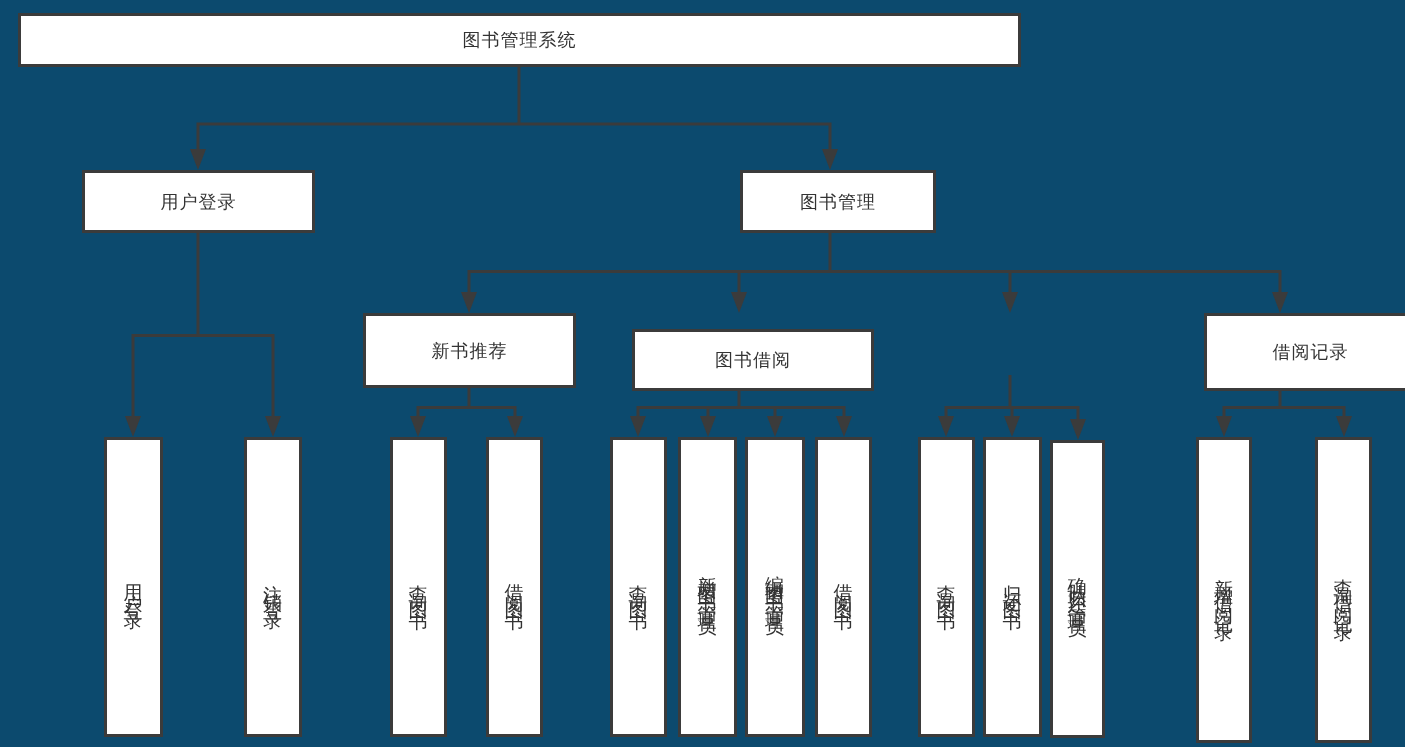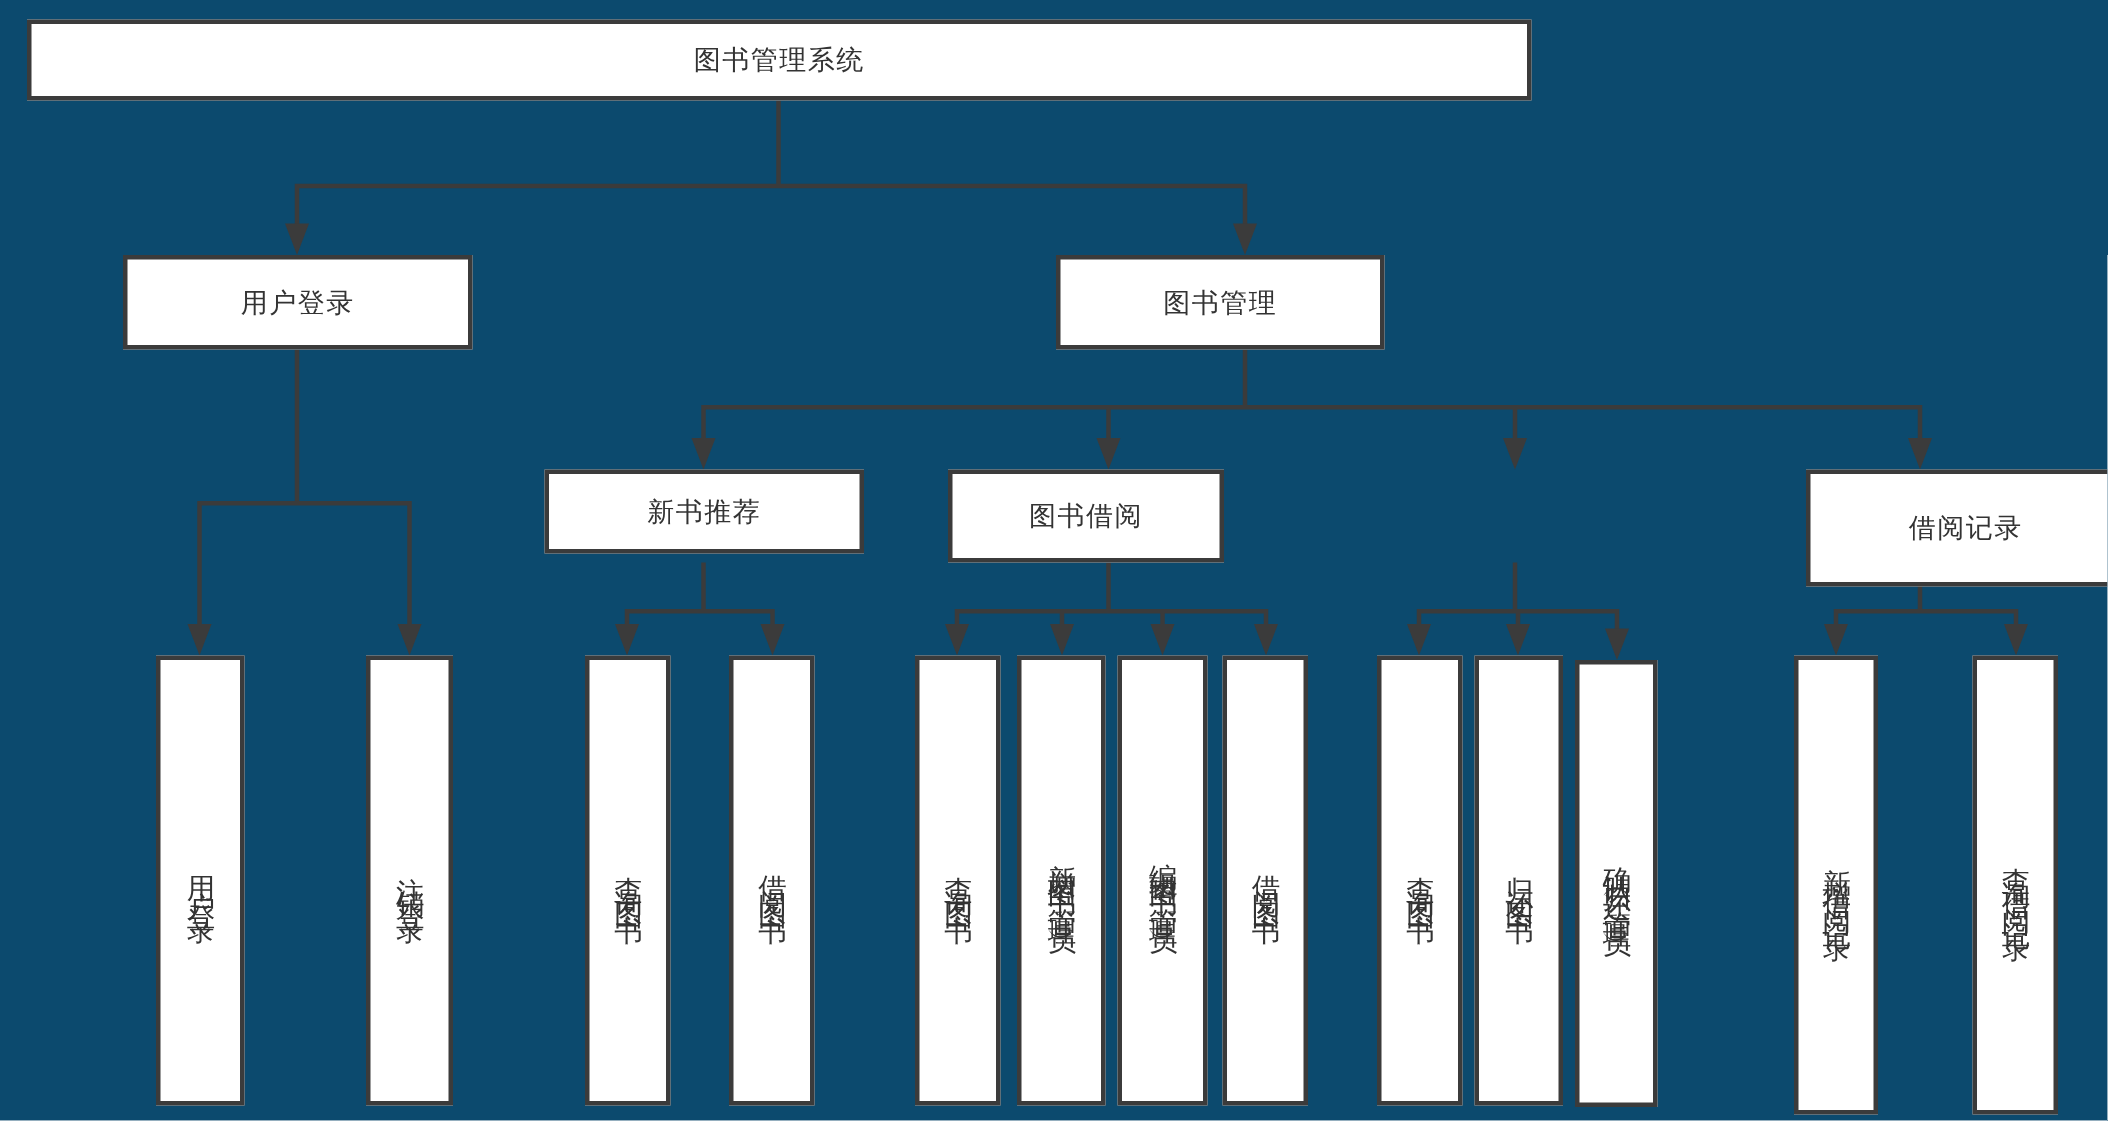--- a/index.html
+++ b/index.html
@@ -91,24 +91,24 @@
       <polygon points="1004,416 1020,416 1012,437"></polygon>
       <polygon points="1070,419 1086,419 1078,440"></polygon>
       <polygon points="1216,416 1232,416 1224,437"></polygon>
       <polygon points="1336,416 1352,416 1344,437"></polygon>
     </g>
   </svg>
 
   <div class="node" style="left:18px; top:13px; width:1003px; height:54px;">图书管理系统</div>
 
   <div class="node" style="left:82px; top:170px; width:233px; height:63px;">用户登录</div>
-  <div class="node" style="left:704px; top:170px; width:219px; height:63px;">图书管理</div>
+  <div class="node" style="left:740px; top:170px; width:196px; height:63px;">图书管理</div>
 
-  <div class="node" style="left:363px; top:313px; width:213px; height:56px;">新书推荐</div>
-  <div class="node" style="left:632px; top:313px; width:184px; height:62px;">图书借阅</div>
+  <div class="node" style="left:363px; top:313px; width:213px; height:75px;">新书推荐</div>
+  <div class="node" style="left:632px; top:329px; width:242px; height:62px;">图书借阅</div>
   <div class="node" style="left:1204px; top:313px; width:213px; height:78px;">借阅记录</div>
 
   <div class="vnode" style="left:104px; top:437px; width:59px; height:300px;">用户登录</div>
   <div class="vnode" style="left:244px; top:437px; width:58px; height:300px;">注销登录</div>
 
   <div class="vnode" style="left:390px; top:437px; width:57px; height:300px;">查询图书</div>
   <div class="vnode" style="left:486px; top:437px; width:57px; height:300px;">借阅图书</div>
 
   <div class="vnode" style="left:610px; top:437px; width:57px; height:300px;">查询图书</div>
   <div class="vnode long" style="left:678px; top:437px; width:59px; height:300px;">新增图书（管理员）</div>

